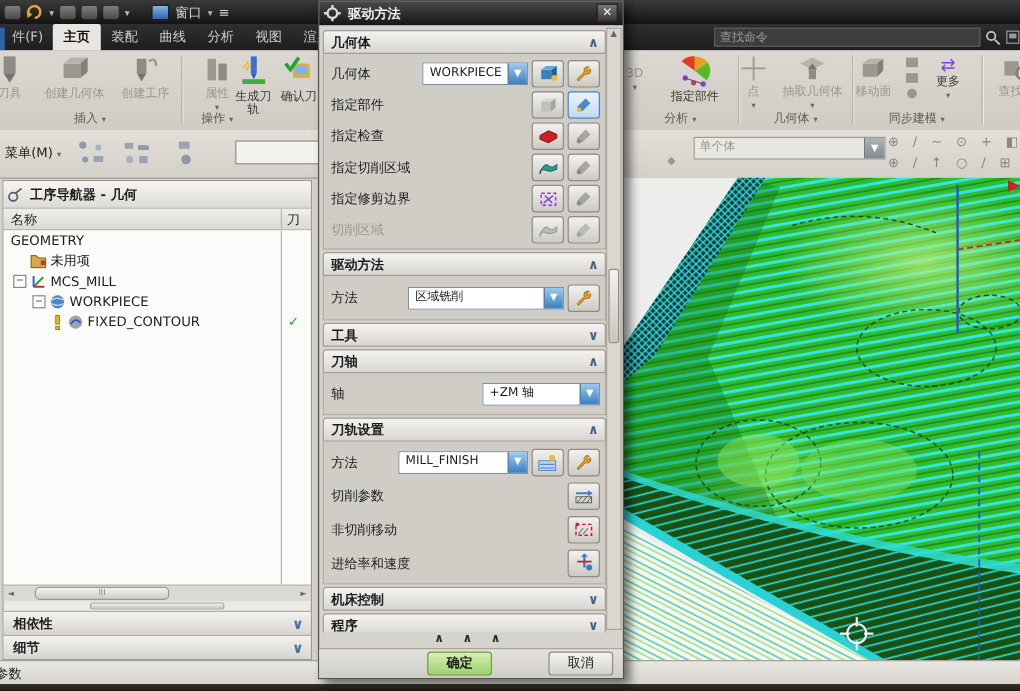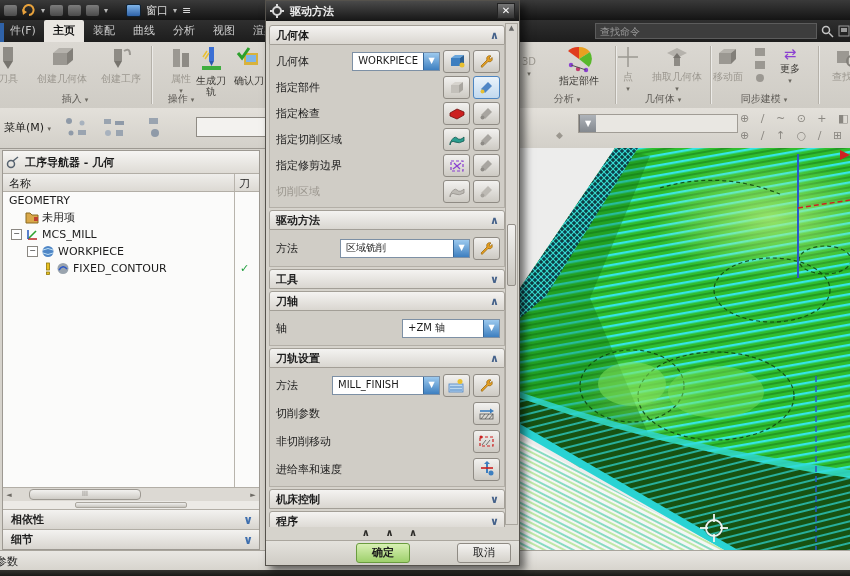--- a/index.html
+++ b/index.html
@@ -292,20 +292,21 @@
 
     <svg class="clustr" style="left:146px" width="26" height="26">
         <rect x="3" y="3" width="9" height="6" fill="#9aa4b0"></rect>
         <circle cx="9" cy="18" r="4" fill="#8f9aa8"></circle>
       </svg>
     <div class="combo-empty" style="left:196px;top:9px;">
       <span class="cval"></span>
       <span class="combo-arrow">▼</span>
     </div>
     <div class="scopecombo">
+      <span class="cval">单个体</span>
       <span class="combo-arrow">▼</span>
     </div>
     <span style="position:absolute;left:556px;top:22px;color:#9b978f;font-size:9px;">◆</span>
     <div class="snaprow" style="top:4px;">⊕ / ~ ⊙ + ◧</div>
     <div class="snaprow" style="top:21px;">⊕ / ↑ ○ / ⊞</div>
   </div>
 
   <div class="abs viewport">
     <svg width="330" height="402">
       <defs>

